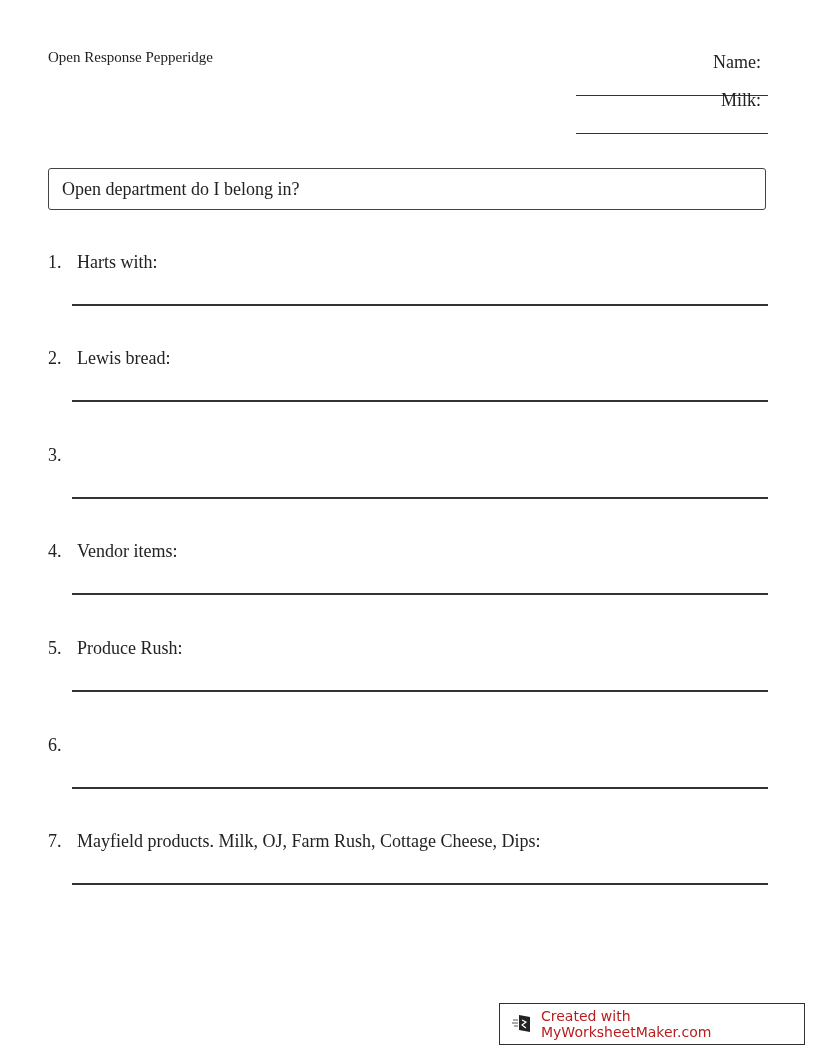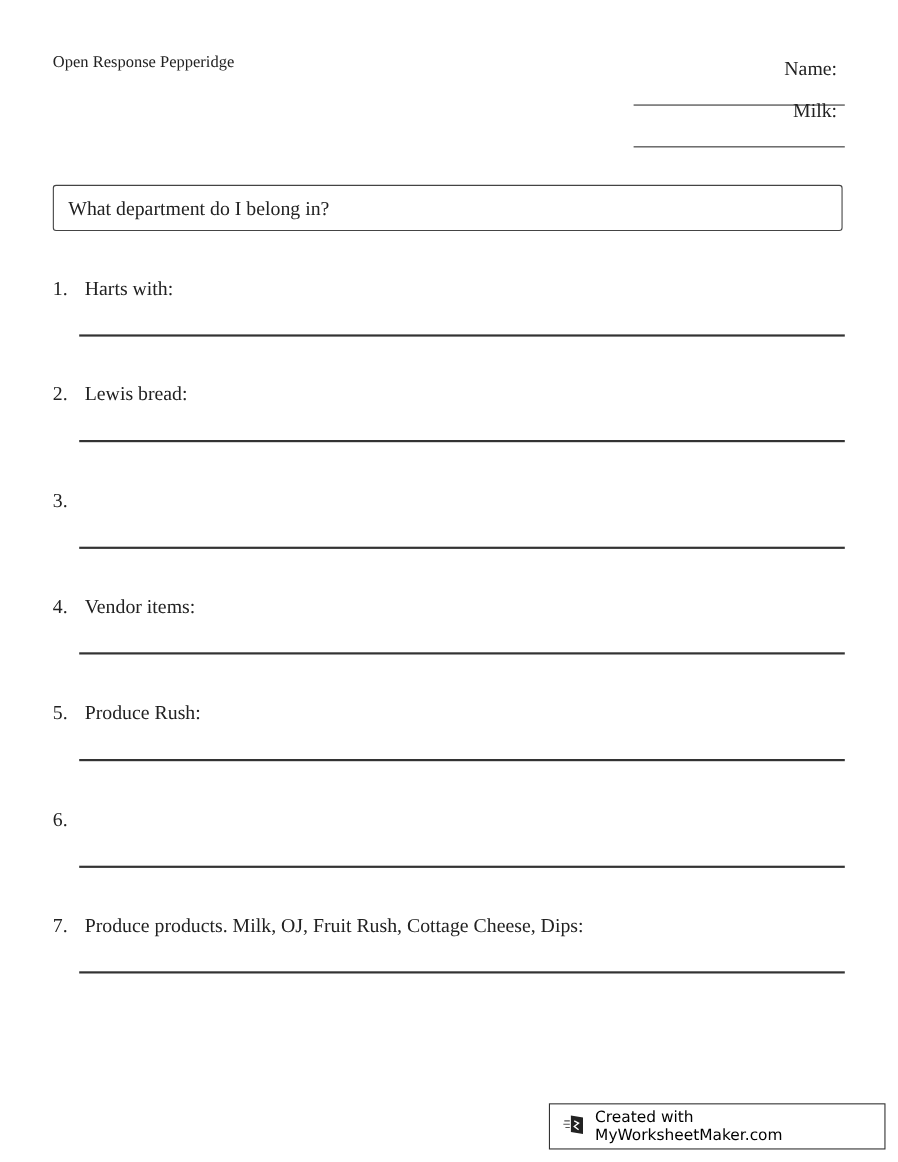--- a/index.html
+++ b/index.html
@@ -8,39 +8,39 @@
   .field-row { position: absolute; right: 48px; display: flex; align-items: flex-end; flex-direction: column; }
   .field-row .label { font-size: 18px; margin-right: 7px; }
   .field-row .line { width: 192px; border-bottom: 1px solid #333; height: 22px; }
   .name-row { top: 52px; }
   .date-row { top: 90px; }
   .prompt-box { position: absolute; left: 48px; top: 168px; width: 718px; height: 42px; border: 1px solid #444; border-radius: 3px; box-sizing: border-box; padding-left: 13px; display: flex; align-items: center; font-size: 18px; }
   .question { position: absolute; left: 48px; width: 720px; }
   .question .qtext { font-size: 18px; display: flex; }
   .question .num { width: 29px; }
   .question .answer-line { position: absolute; left: 24px; width: 696px; border-bottom: 2px solid #333; top: 52px; }
-  .footer-badge { position: absolute; left: 499px; top: 1003px; width: 306px; height: 42px; border: 1px solid #333; box-sizing: border-box; display: flex; align-items: center; padding-left: 12px; font-family: "DejaVu Sans", sans-serif; font-size: 14px; color: #000000; }
+  .footer-badge { position: absolute; left: 499px; top: 1003px; width: 306px; height: 42px; border: 1px solid #333; box-sizing: border-box; display: flex; align-items: center; padding-left: 12px; font-family: "DejaVu Sans", sans-serif; font-size: 14px; color: #b91c1c; }
   .footer-badge svg { margin-right: 7px; }
 </style>
 </head>
 <body>
 
 <div class="doc-title">Open Response Pepperidge</div>
 
 <div class="field-row name-row">
   <span class="label">Name:</span>
   <span class="line"></span>
 </div>
 <div class="field-row date-row">
   <span class="label">Milk:</span>
   <span class="line"></span>
 </div>
 
 <div class="prompt-box">
-  <span>What department do I belong in?</span>
+  <span>Open department do I belong in?</span>
 </div>
 
 <div class="question" style="top:252px;">
   <div class="qtext">
       <span class="num">1.</span>
       <span>Harts with:</span>
     </div>
   <div class="answer-line"></div>
 </div>
 <div class="question" style="top:348px;">
@@ -72,21 +72,21 @@
 </div>
 <div class="question" style="top:735px;">
   <div class="qtext">
       <span class="num">6.</span>
     </div>
   <div class="answer-line"></div>
 </div>
 <div class="question" style="top:831px;">
   <div class="qtext">
       <span class="num">7.</span>
-      <span>Produce products. Milk, OJ, Fruit Rush, Cottage Cheese, Dips:</span>
+      <span>Mayfield products. Milk, OJ, Farm Rush, Cottage Cheese, Dips:</span>
     </div>
   <div class="answer-line"></div>
 </div>
 
 <div class="footer-badge">
   <span>
     <svg width="22" height="22" viewBox="0 0 22 22">
       <line x1="1" y1="8" x2="6" y2="8" stroke="#555" stroke-width="1"></line>
       <line x1="0" y1="11" x2="6" y2="11" stroke="#555" stroke-width="1"></line>
       <line x1="2" y1="14" x2="6" y2="14" stroke="#555" stroke-width="1"></line>

